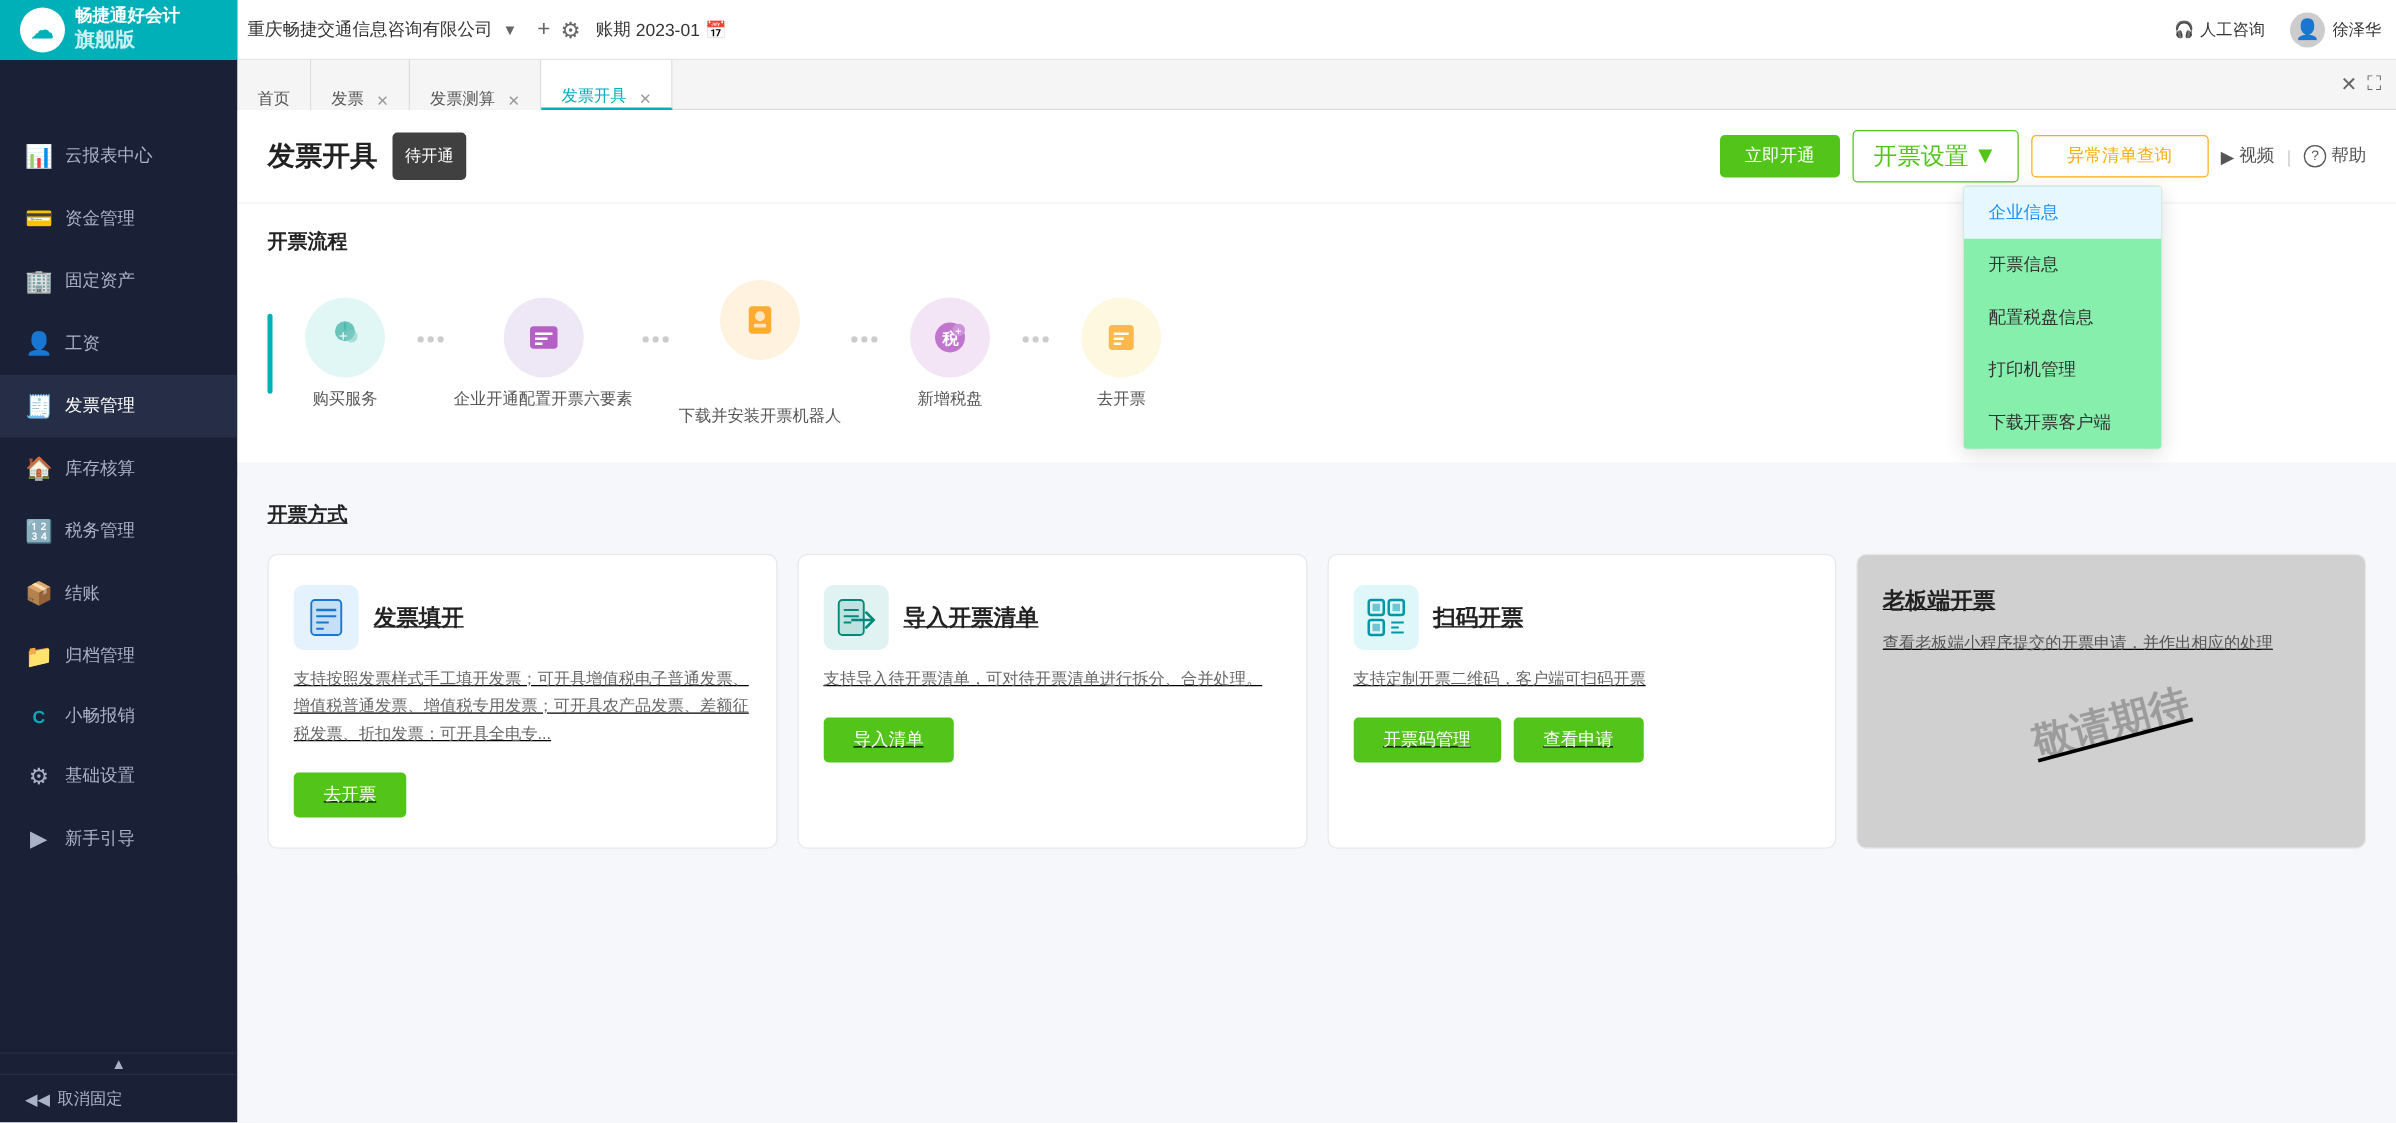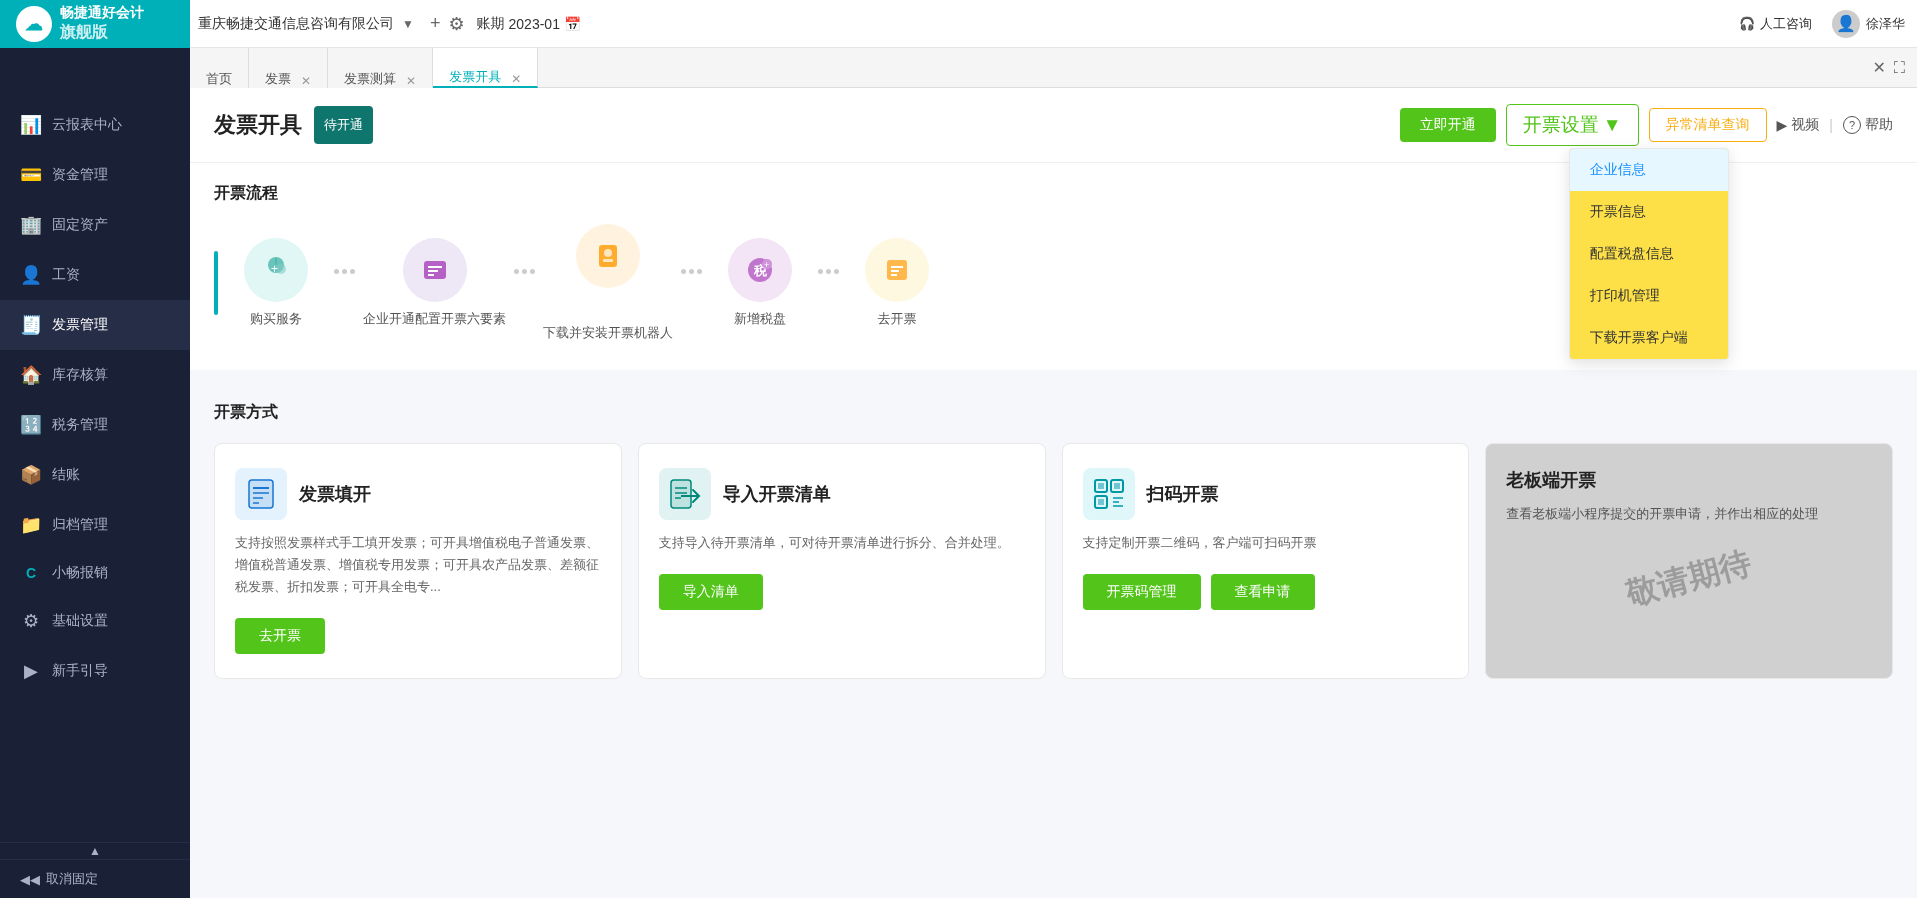--- a/index.html
+++ b/index.html
@@ -65,40 +65,40 @@
     .main-content { flex: 1; overflow-y: auto; background: #f5f7fa; padding: 0; }
 
     
     .page-header {
       display: flex; align-items: center; justify-content: space-between;
       background: #fff; padding: 16px 24px; border-bottom: 1px solid #eee;
     }
     .page-title-area { display: flex; align-items: center; gap: 12px; }
     .page-title { font-size: 22px; font-weight: bold; color: #222; }
     .status-badge {
-      background: #0f766e; color: #fff;
+      background: #404040; color: #fff;
       padding: 10px 10px; border-radius: 4px; font-size: 13px;
     }
     .page-actions { display: flex; align-items: center; gap: 10px; position: relative; }
     .btn-green { background: #52c41a; color: #fff; border: none; padding: 8px 20px; border-radius: 4px; font-size: 14px; cursor: pointer; font-weight: 500; }
     .btn-outline-green {
       background: #fff; color: #52c41a; border: 1.5px solid #52c41a;
       padding: 7px 16px; border-radius: 4px; font-size: 19px; cursor: pointer;
       display: flex; align-items: center; gap: 4px;
     }
     .btn-outline-yellow {
       background: #fff; color: #faad14; border: 1.5px solid #faad14;
-      padding: 7px 16px; border-radius: 4px; font-size: 14px; cursor: pointer;
+      padding: 7px 28px; border-radius: 4px; font-size: 14px; cursor: pointer;
     }
     .btn-video-help { background: none; border: none; color: #555; cursor: pointer; font-size: 14px; display: flex; align-items: center; gap: 4px; }
 
     
     .dropdown-menu {
-      position: absolute; top: 44px; left: 63px; z-index: 100;
-      background: #fde047; border: 1px solid #e8e8e8;
+      position: absolute; top: 44px; left: 88px; z-index: 100;
+      background: #86efac; border: 1px solid #e8e8e8;
       border-radius: 4px; box-shadow: 0 4px 16px rgba(0,0,0,0.12);
       min-width: 160px; overflow: hidden;
     }
     .dropdown-item {
       padding: 12px 20px; cursor: pointer; color: #333; font-size: 14px;
       display: flex; align-items: center; gap: 8px;
     }
     .dropdown-item.highlighted { background: #e6f7ff; color: #1890ff; }
 
     
@@ -414,21 +414,21 @@
               <line x1="13" y1="16" x2="25" y2="16" stroke="#fff" stroke-width="2"></line>
               <line x1="13" y1="20" x2="21" y2="20" stroke="#fff" stroke-width="2"></line>
               <line x1="13" y1="24" x2="19" y2="24" stroke="#fff" stroke-width="2"></line>
             </svg>
           </div>
           <span class="step-label">去开票</span>
         </div>
       </div>
     </div>
 
-    <div class="section" style="background:#f5f7fa;">
+    <div class="section" style="background:#f5f7fa;text-decoration:underline;">
       <div class="section-title">开票方式</div>
       <div class="method-cards">
 
         <div class="method-card">
           <div class="method-card-header">
             <div class="method-icon blue">
               <svg width="36" height="36" viewBox="0 0 36 36">
                 <rect x="6" y="4" width="24" height="28" rx="3" fill="#1976d2" opacity="0.15"></rect>
                 <rect x="6" y="4" width="24" height="28" rx="3" fill="none" stroke="#1976d2" stroke-width="1.5"></rect>
                 <line x1="10" y1="12" x2="26" y2="12" stroke="#1976d2" stroke-width="2"></line>

